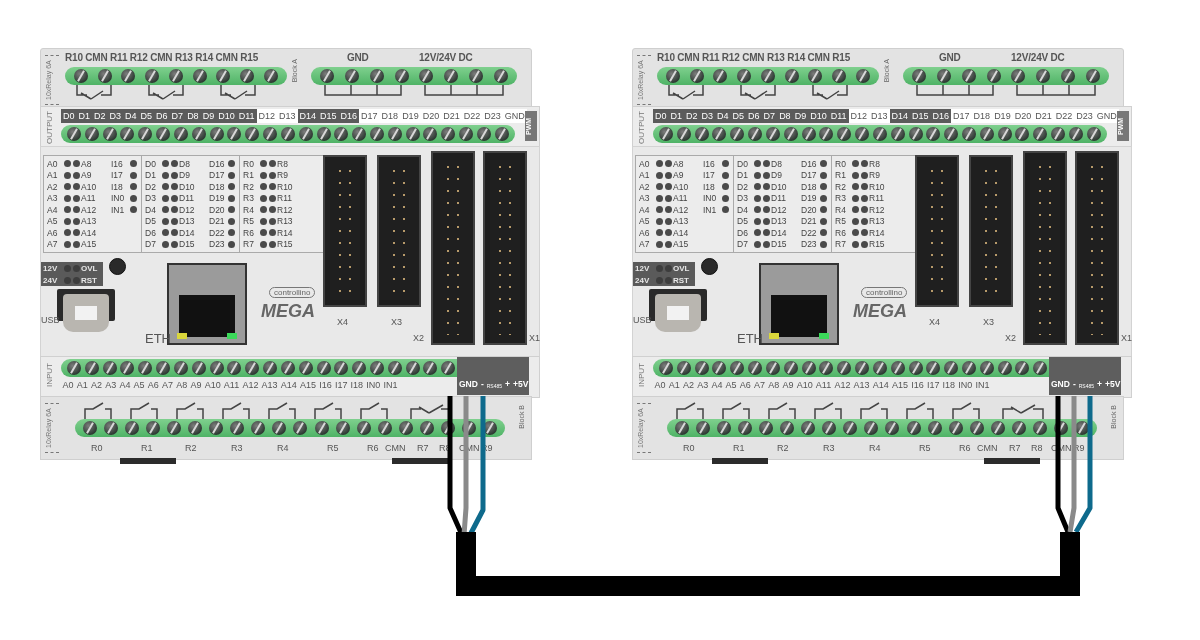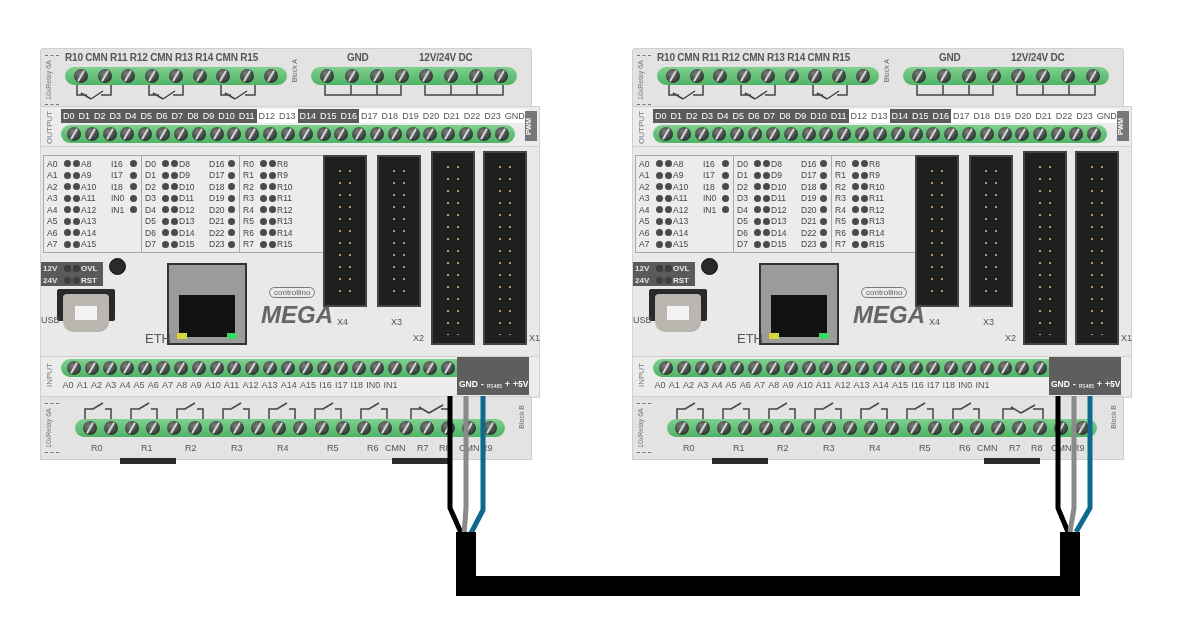--- a/index.html
+++ b/index.html
@@ -39,21 +39,21 @@
   .usb{position:absolute;left:16px;top:142px;width:58px;height:32px;background:#2a2a2a;border-radius:2px;}
   .usb-inner{position:absolute;left:6px;top:5px;width:46px;height:38px;background:#b9b6b0;border-radius:4px 4px 10px 10px;}
   .usb-core{position:absolute;left:12px;top:12px;width:22px;height:14px;background:#f2f2f2;}
   .usb-label{position:absolute;left:-16px;top:26px;font-size:9px;color:#555;}
   .eth{position:absolute;left:126px;top:116px;width:80px;height:82px;background:#9b9b9b;border:2px solid #333;box-sizing:border-box;}
   .eth-hole{position:absolute;left:10px;top:30px;width:56px;height:42px;background:#111;}
   .eth-led1{position:absolute;left:8px;top:68px;width:10px;height:6px;background:#d9d63b;}
   .eth-led2{position:absolute;right:8px;top:68px;width:10px;height:6px;background:#3bd95a;}
   .eth-label{position:absolute;left:104px;top:184px;font-size:13px;color:#555;}
   .brand{position:absolute;left:228px;top:140px;font-size:8px;color:#666;border:1px solid #777;border-radius:8px;padding:0 4px;}
-  .model{position:absolute;left:220px;top:154px;font-size:24px;font-weight:bold;font-style:italic;color:#666;}
+  .model{position:absolute;left:220px;top:154px;font-size:18px;font-weight:bold;font-style:italic;color:#666;}
   .header{position:absolute;background:#1f1f1f;border:2px solid #444;box-sizing:border-box;}
   .header-pins{position:absolute;left:25%;top:8px;width:50%;bottom:8px;background-image:radial-gradient(circle,#b79a6a 1.2px,transparent 1.5px);background-size:50% 12px;}
   .x-label{position:absolute;font-size:9px;color:#555;}
   
   .in-row{position:absolute;left:0;top:316px;width:498px;height:40px;background:#ececec;border:1px solid #d0d0d0;}
   .in-labels{position:absolute;left:20px;top:22px;display:flex;}
   .in-labels span{font-size:9px;color:#555;padding:0 1.6px;line-height:12px;}
   .rs-box{position:absolute;right:10px;top:0;width:72px;height:38px;background:#5e5e5e;}
   .rs-labels{position:absolute;left:2px;top:22px;display:flex;font-size:8.5px;color:#fff;font-weight:bold;gap:3px;align-items:flex-end;}
   .rs-labels .small{font-size:5px;font-weight:normal;}

